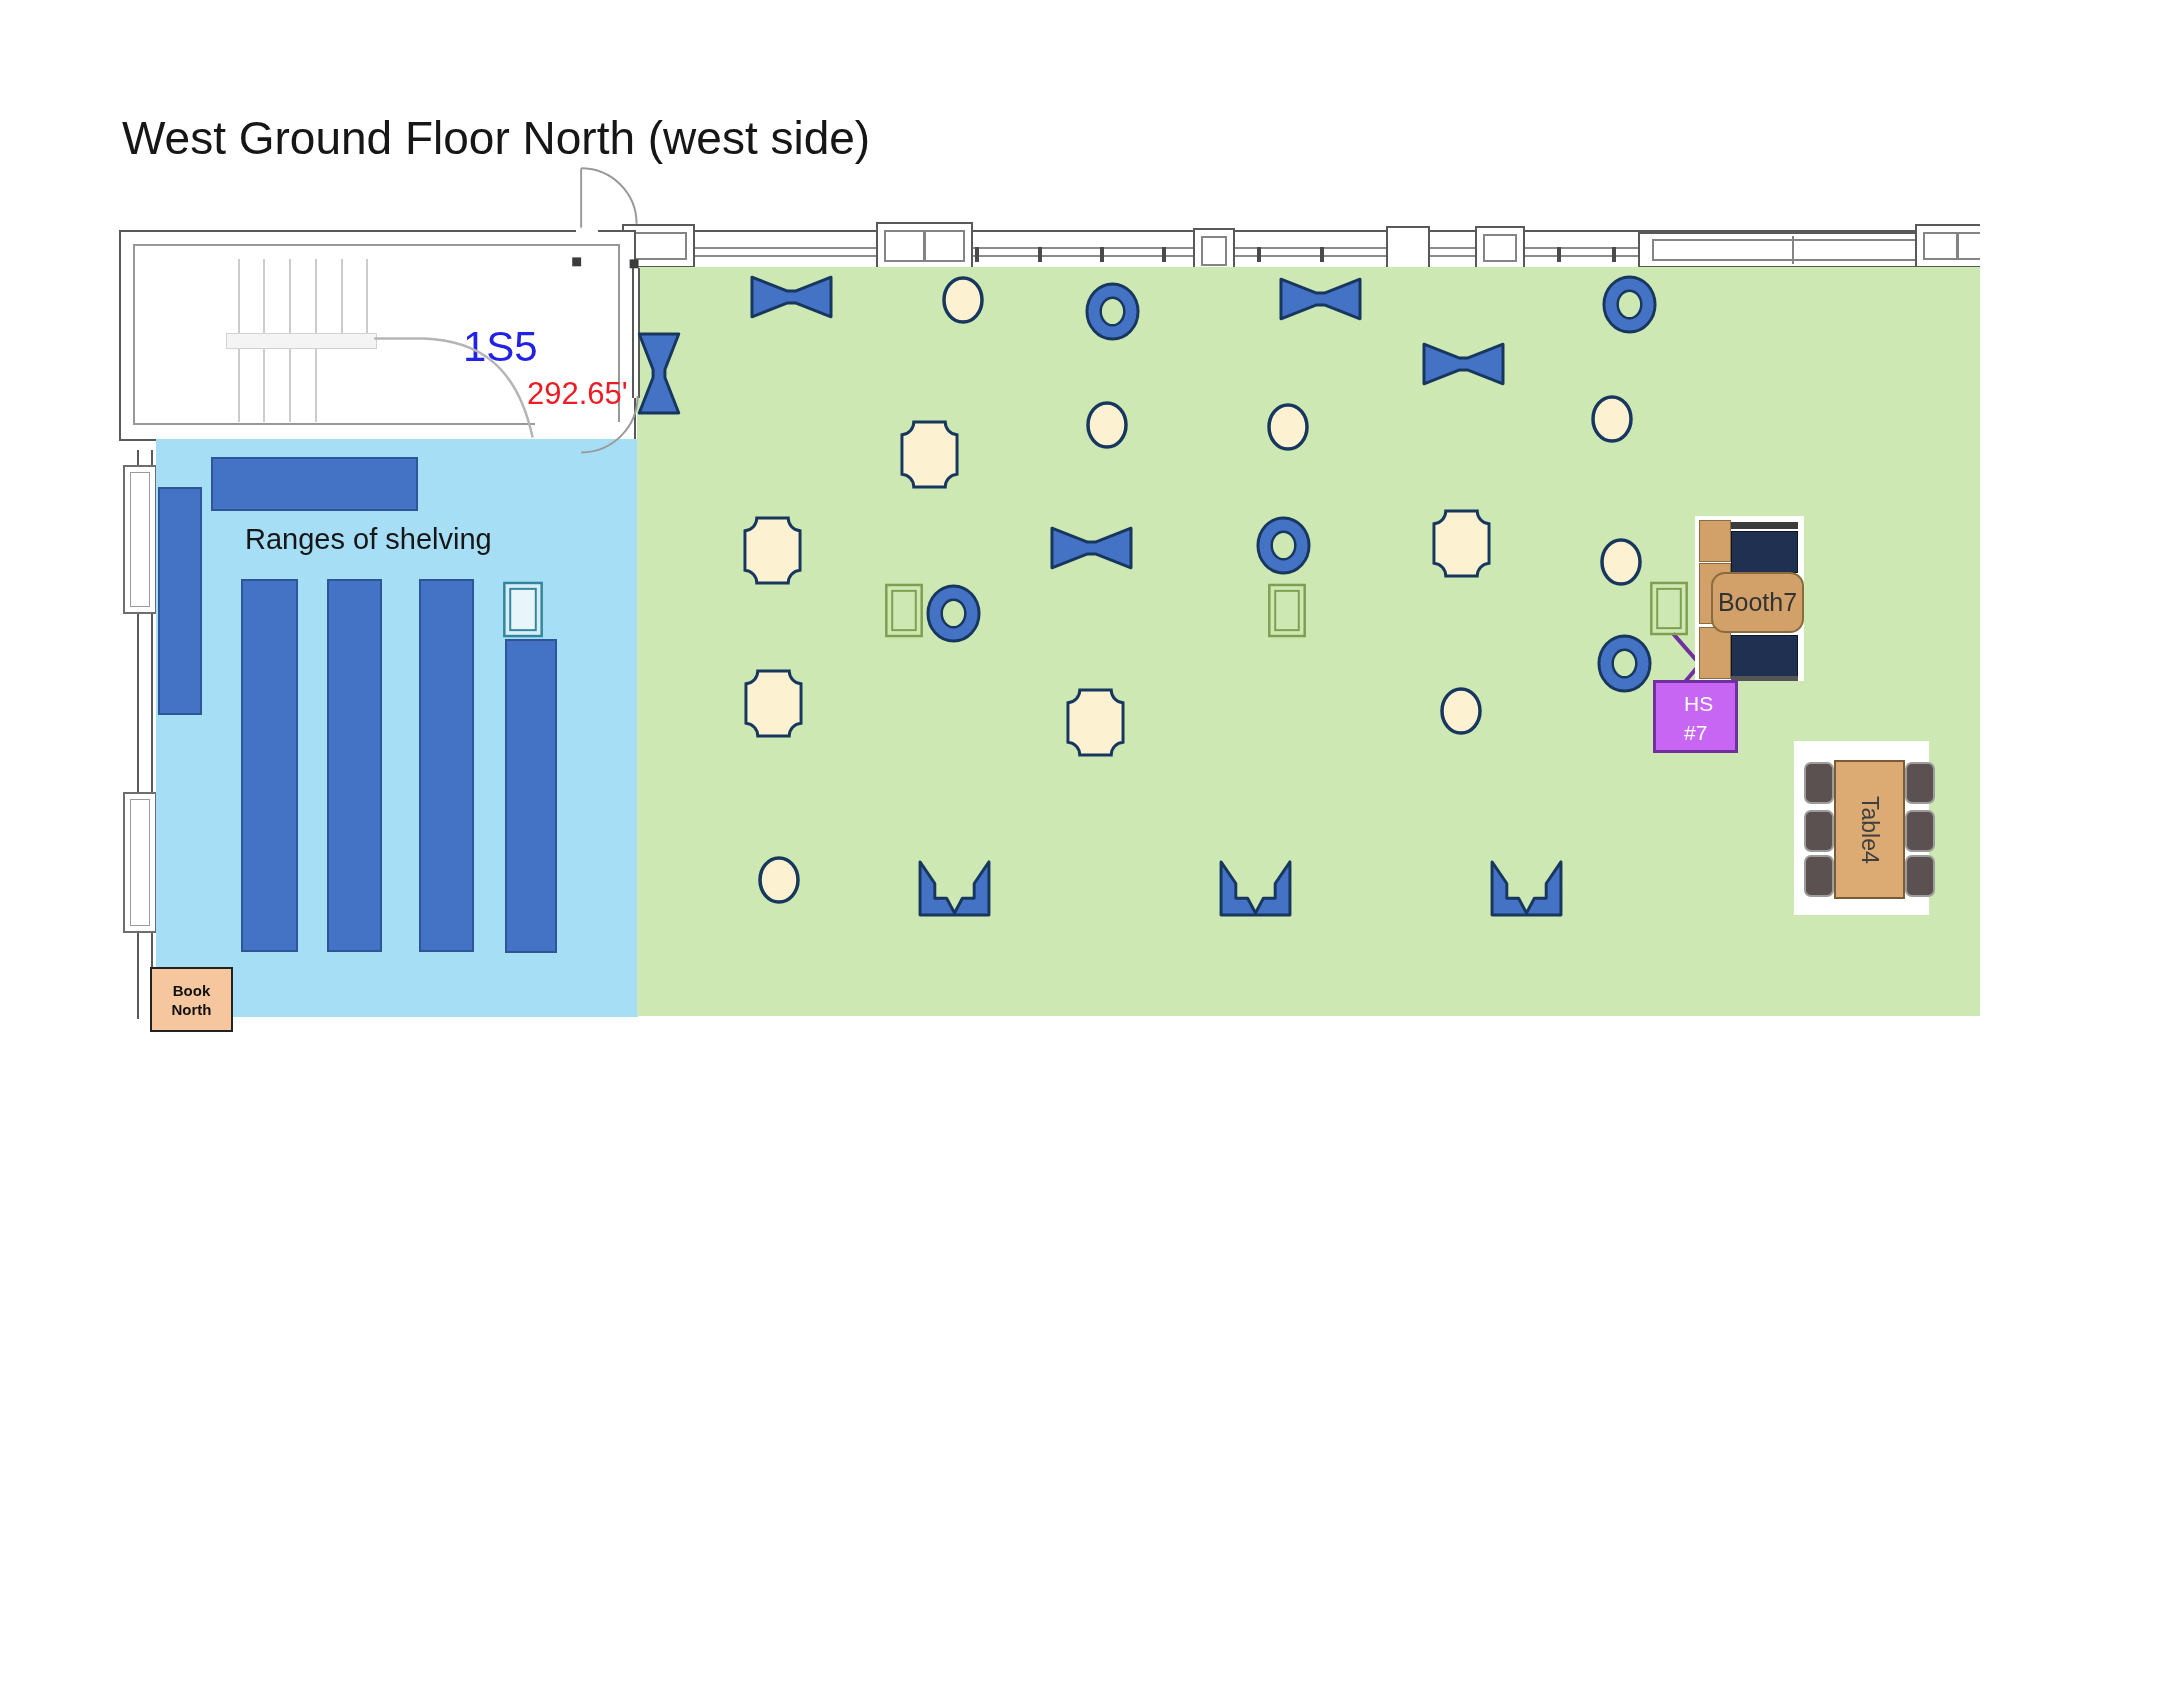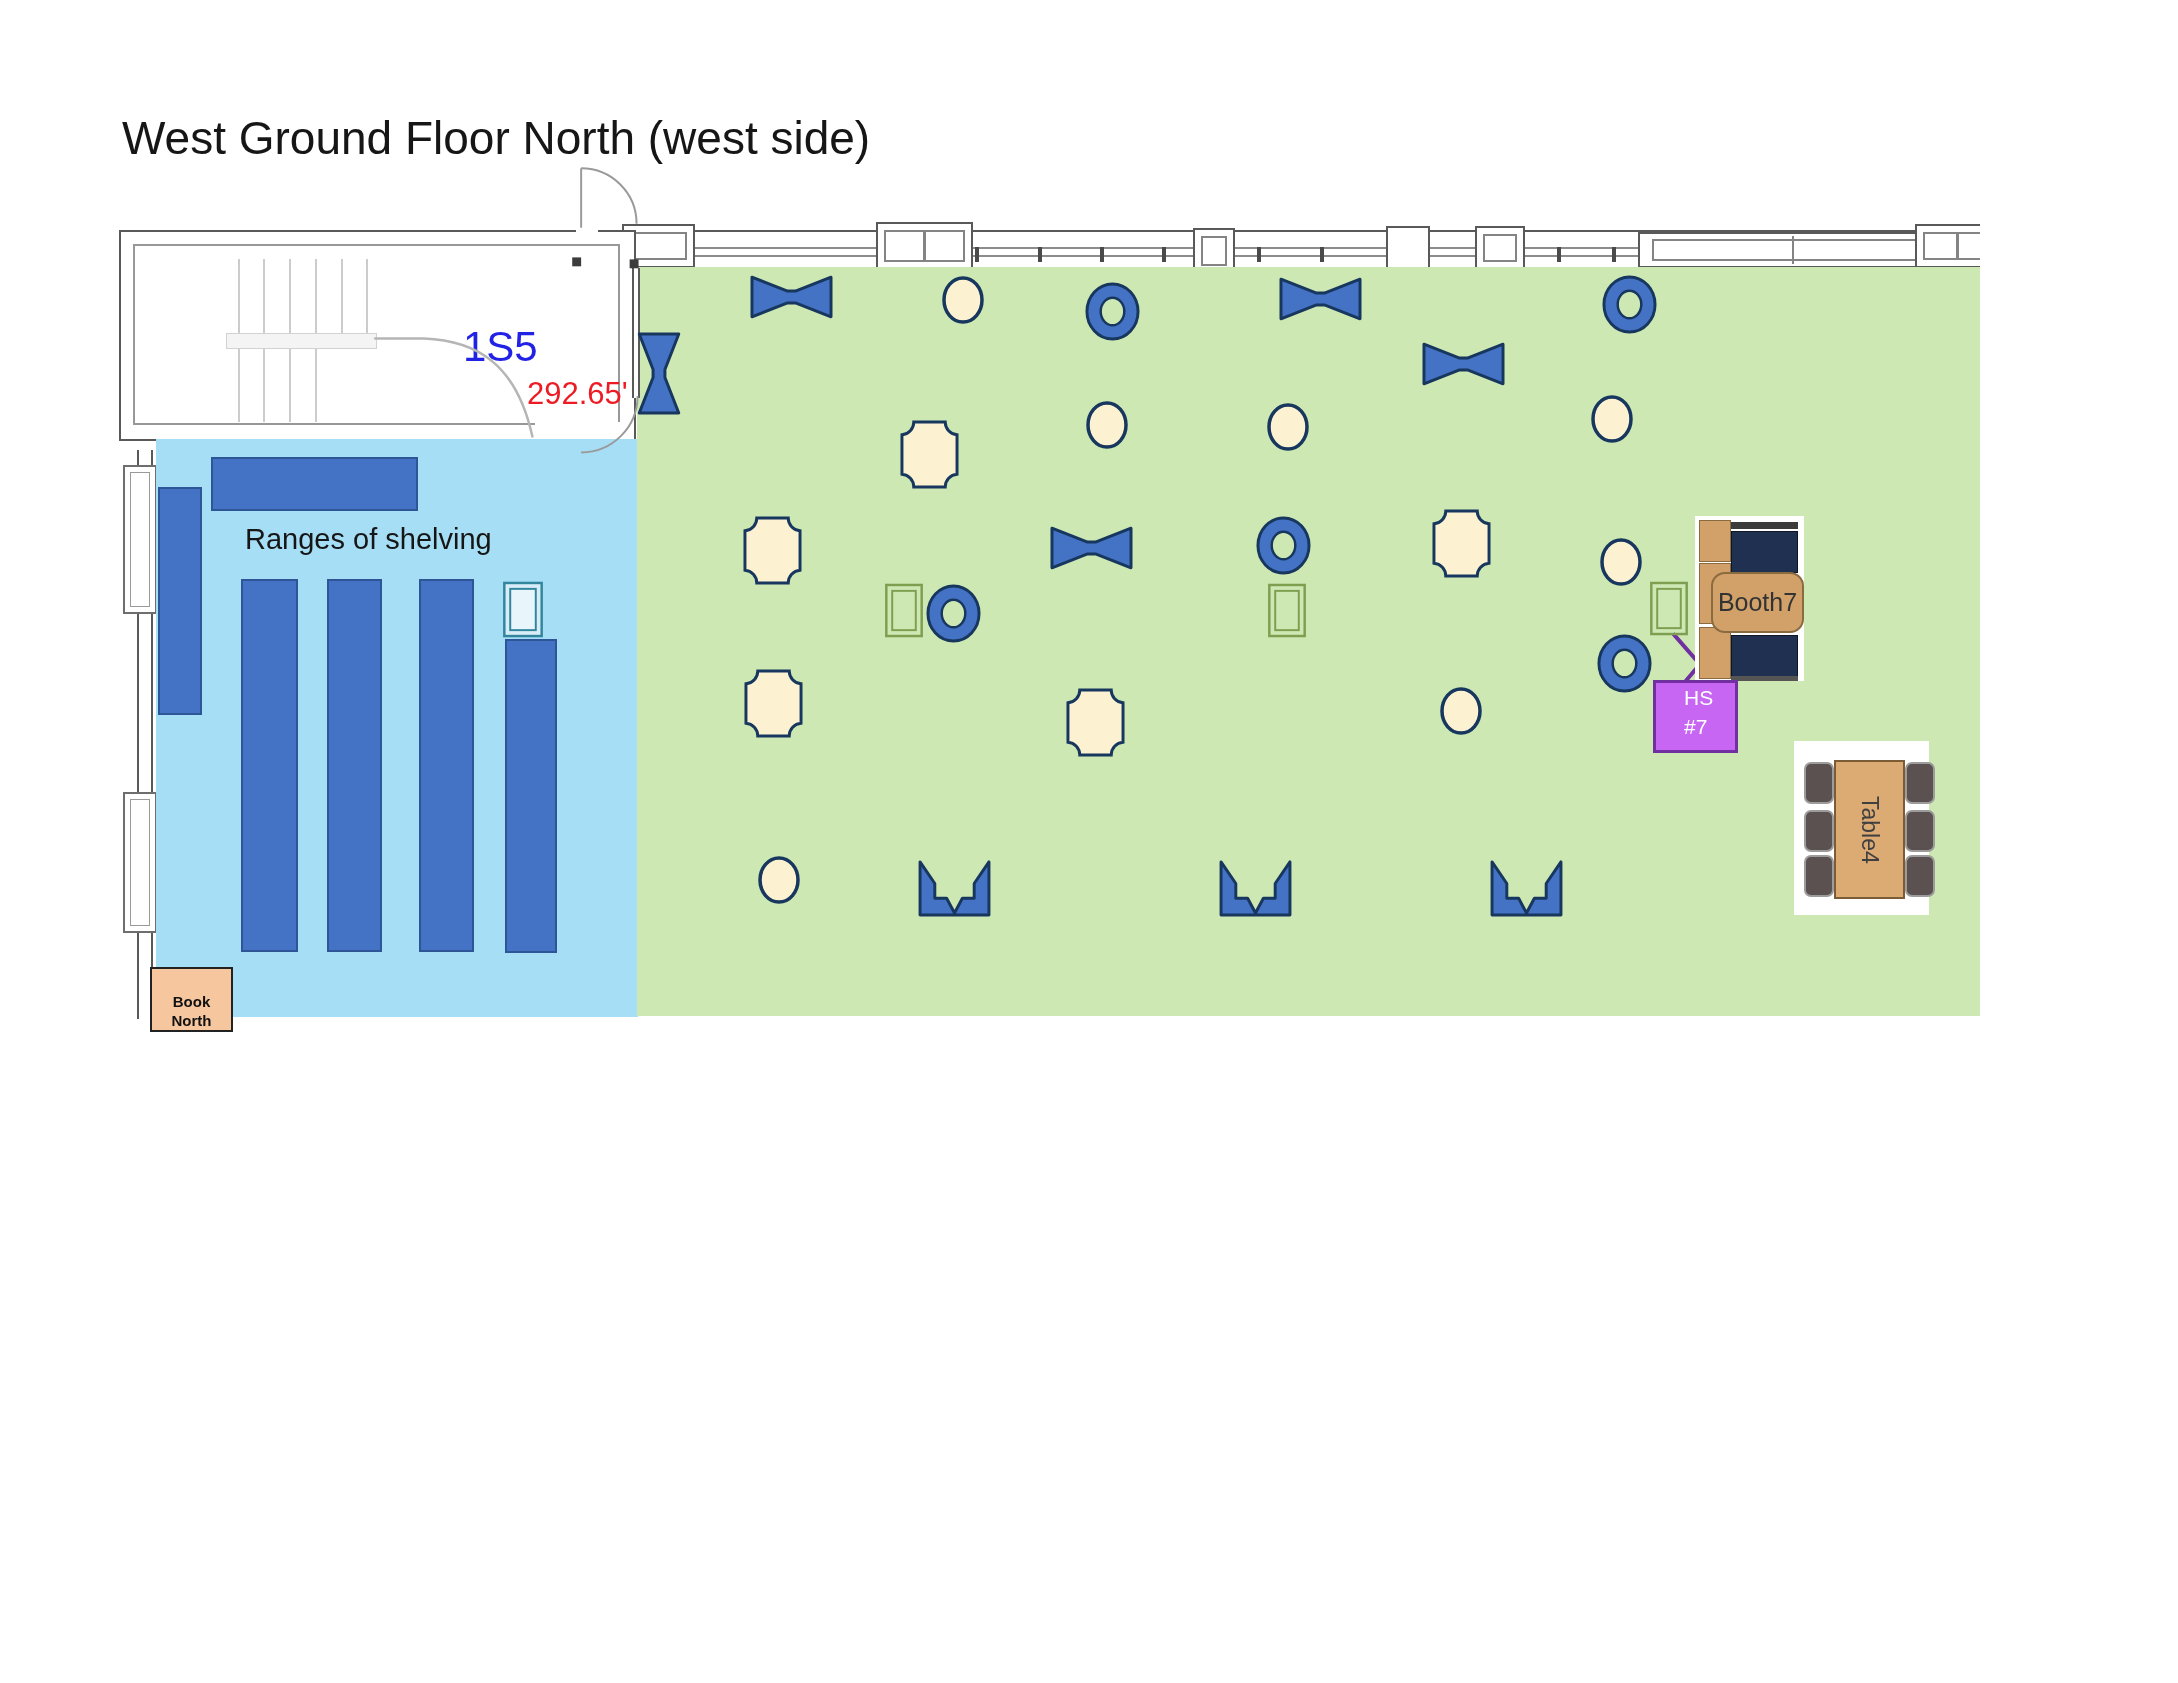--- a/index.html
+++ b/index.html
@@ -13,28 +13,28 @@
   .winbox .inner{position:absolute;border:2px solid #848484;background:#ffffff;}
   .tick{position:absolute;width:4px;height:15px;background:#4a4a4a;}
   .furn{position:absolute;}
   .stair-tread{position:absolute;width:2px;background:#cccccc;}
   .lbl-blue{color:#2222e6;font-size:42px;}
   .lbl-red{color:#ed1c24;font-size:31px;margin-left:32px;}
   .glass{position:absolute;left:1670px;top:284px;width:384px;height:184px;background:#fe0000;
          border:4px solid #000;border-radius:42px;display:flex;align-items:center;justify-content:center;}
   .glass span{font-size:38px;font-weight:bold;font-variant:small-caps;letter-spacing:3px;color:#000;}
   .bookchair{position:absolute;left:150px;top:967px;width:79px;height:61px;background:#f6c79f;
-             border:2px solid #222;display:flex;flex-direction:column;align-items:center;justify-content:flex-end;
+             border:2px solid #222;display:flex;flex-direction:column;align-items:center;justify-content:center;
              font-size:15px;font-weight:bold;color:#111;line-height:19px;}
   .boothlabel{position:absolute;left:1711px;top:572px;width:89px;height:57px;background:#d2a069;
               border:2px solid #8a6a3f;border-radius:14px;display:flex;align-items:center;justify-content:center;
               font-size:25px;color:#333;}
   .hsbox{position:absolute;left:1653px;top:680px;width:85px;height:73px;background:#c666f2;
          border:3px solid #7030a0;box-sizing:border-box;color:#fff;font-size:21px;line-height:29px;
-         padding-left:28px;}
+         padding-left:28px;padding-top:6px;}
   .tbl-chair{position:absolute;width:26px;height:38px;background:#5a5150;border:2px solid #9c9c9c;border-radius:7px;}
   .tbl-top{position:absolute;left:1834px;top:760px;width:67px;height:135px;background:#dcab74;
            border:2px solid #7c5c34;display:flex;align-items:center;justify-content:center;}
   .tbl-top span{writing-mode:vertical-rl;font-size:23px;color:#3f3f3f;}
   .shelf{position:absolute;background:#4472c4;border:2px solid #2e5596;}
 </style>
 </head>
 <body>
 
 <div id="canvas">

